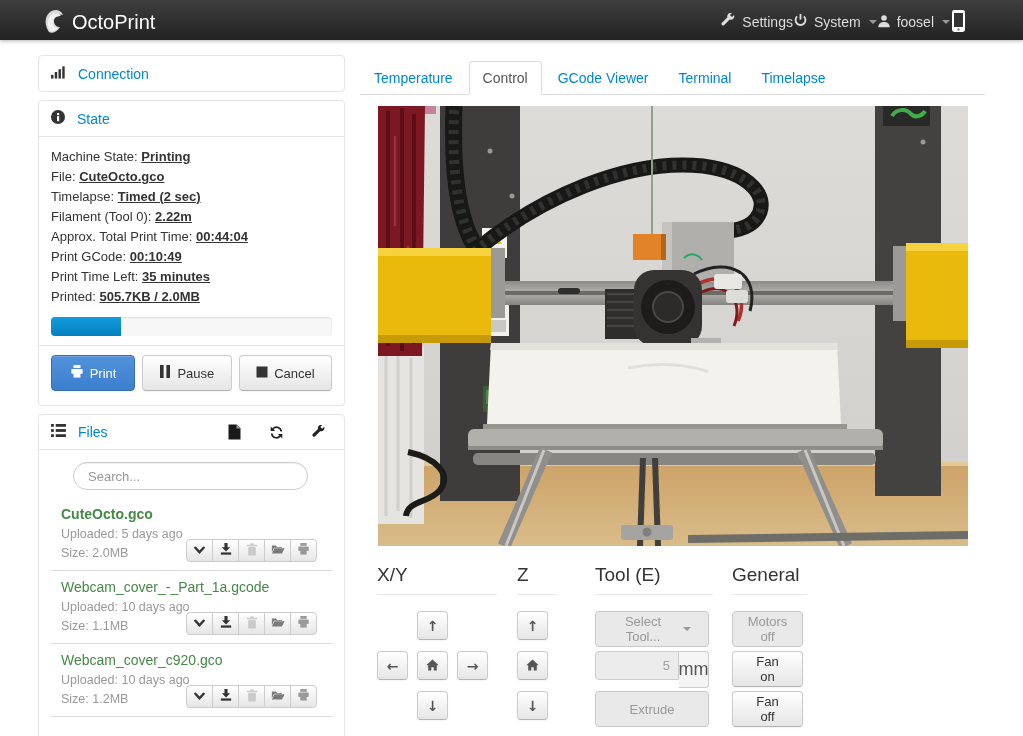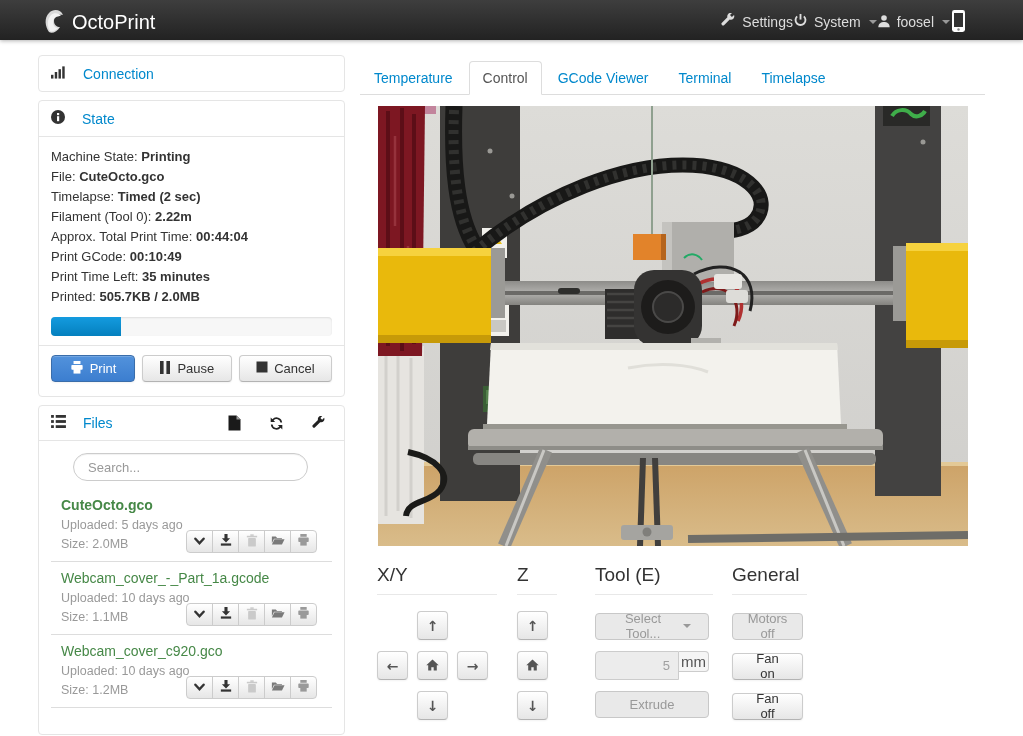--- a/index.html
+++ b/index.html
@@ -16,35 +16,35 @@
   .caret { width:0; height:0; border-left:4px solid transparent; border-right:4px solid transparent;
     border-top:4px solid #999; margin-left:2px; }
 
   
   .container { display:flex; gap:15px; padding:15px 38px 0 38px; }
   .sidebar { width:307px; flex:none; }
   .main { flex:1; min-width:0; }
 
   
   .panel { border:1px solid #e5e5e5; border-radius:4px; margin-bottom:8px; background:#fff; }
-  .panel-header { padding:9px 12px; display:flex; align-items:center; gap:17px; }
+  .panel-header { padding:9px 12px; display:flex; align-items:center; gap:12px; }
   .panel-title { color:#08c; font-size:14px; text-decoration:none; cursor:pointer; }
   .panel-body { border-top:1px solid #e5e5e5; padding:10px 12px; }
   .hdr-icons { margin-left:auto; display:flex; align-items:center; gap:28px; padding-right:6px; }
   .icon-btn { background:none; border:none; cursor:pointer; padding:0; line-height:0; }
 
   
   .state-line { line-height:20px; font-size:13px; color:#333; }
-  .state-line b { font-weight:bold; }
+  .state-line b { font-weight:bold;text-decoration:underline; }
   .progress { height:19px; background:#f7f7f7; border-radius:4px; margin:10px 0 9px;
     box-shadow:inset 0 1px 2px rgba(0,0,0,.1); overflow:hidden; }
   .progress .bar { height:100%; background:linear-gradient(#149bdf,#0480be); }
   .state-hr { border:none; border-top:1px solid #e5e5e5; margin:9px -12px; }
   .btn { display:inline-flex; align-items:center; justify-content:center; gap:6px;
-    padding:4px 17px; height:27px; font-size:13px; color:#333; cursor:pointer;
+    padding:4px 17px; height:36px; font-size:13px; color:#333; cursor:pointer;
     background:linear-gradient(#fff,#e6e6e6); border:1px solid #ccc; border-bottom-color:#b3b3b3;
     border-radius:4px; box-shadow:inset 0 1px 0 rgba(255,255,255,.2),0 1px 2px rgba(0,0,0,.05);
     font-family:inherit; }
   .btn-primary { background:linear-gradient(#5292dc,#3c7ecf); border-color:#3a6daa; color:#fff; }
   .state-btns { display:flex; gap:7px; margin:3px 0 4px; }
   .state-btns .btn { min-width:84px; }
 
   
   .search-input { width:235px; height:28px; border:1px solid #ccc; border-radius:14px;
     padding:0 14px; font-size:13px; margin:2px 0 8px 22px; color:#555; outline:none;
@@ -85,22 +85,22 @@
     font-family:"DejaVu Sans",sans-serif; }
   .rows-40 { display:grid; grid-auto-rows:40px; }
   .btn-wide { width:114px; }
   .btn-gen { width:71px; }
   .btn.disabled { background:#e9e9e9; color:#999; border-color:#c8c8c8; box-shadow:none; cursor:default; }
   .caret-gray { width:0; height:0; border-left:4px solid transparent; border-right:4px solid transparent;
     border-top:4px solid #999; margin-left:4px; }
   .input-append { display:flex; }
   .amount-input { width:84px; height:29px; border:1px solid #ccc; border-radius:4px 0 0 4px;
     background:#ececec; color:#a0a0a0; text-align:right; padding:0 8px; font-size:13px; font-family:inherit; outline:none;}
-  .addon { width:30px; height:21px; border:1px solid #ccc; border-left:none; border-radius:0 4px 4px 0;
-    background:#f5f5f5; color:#555; display:flex; align-items:center; justify-content:center; font-size:15px; }
+  .addon { width:30px; height:37px; border:1px solid #ccc; border-left:none; border-radius:0 4px 4px 0;
+    background:#f5f5f5; color:#555; display:flex; align-items:center; justify-content:center; font-size:18px; }
 </style>
 </head>
 <body>
 
 <div class="navbar">
   <div class="brand">
     <span>
       <svg width="23" height="26" viewBox="0 0 23 26">
           <path d="M7 24 C3 18 2 10 7 5 C12 0 19 2 21 7 C16 6 12 9 12 13 C12 17 15 19 18 19 C15 24 10 26 7 24 Z" fill="#d9d9d9"></path>
           <path d="M8 23 C5 18 5 11 9 7 C12 4 17 5 19 8 C15 8 11 10 11 14 C11 17 13 20 16 20 C13 23 10 24 8 23 Z" fill="#f2f2f2"></path>

